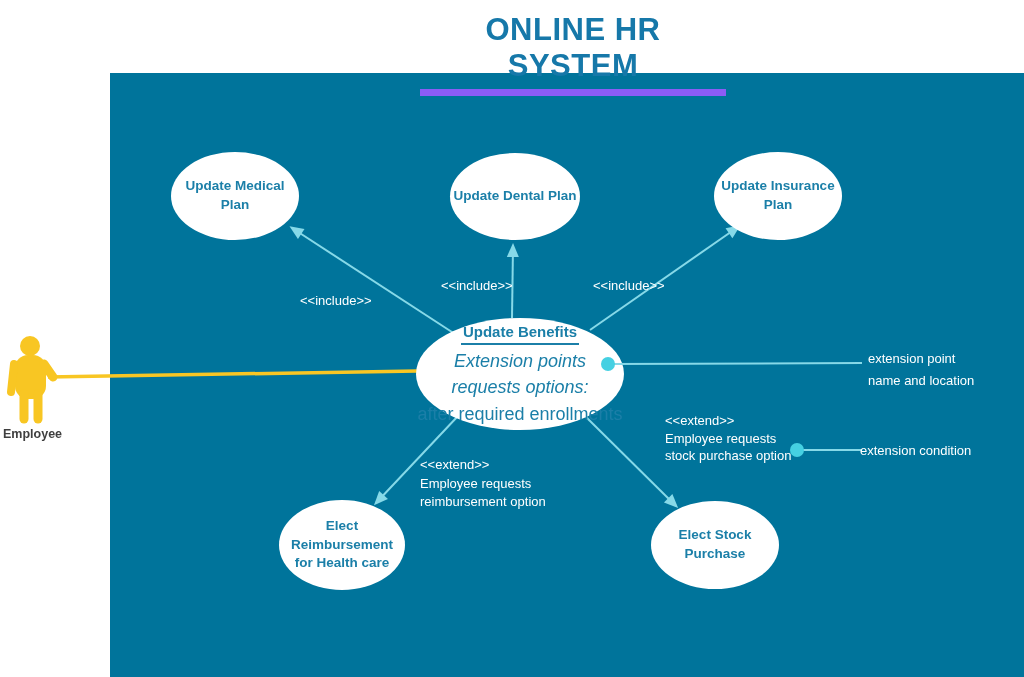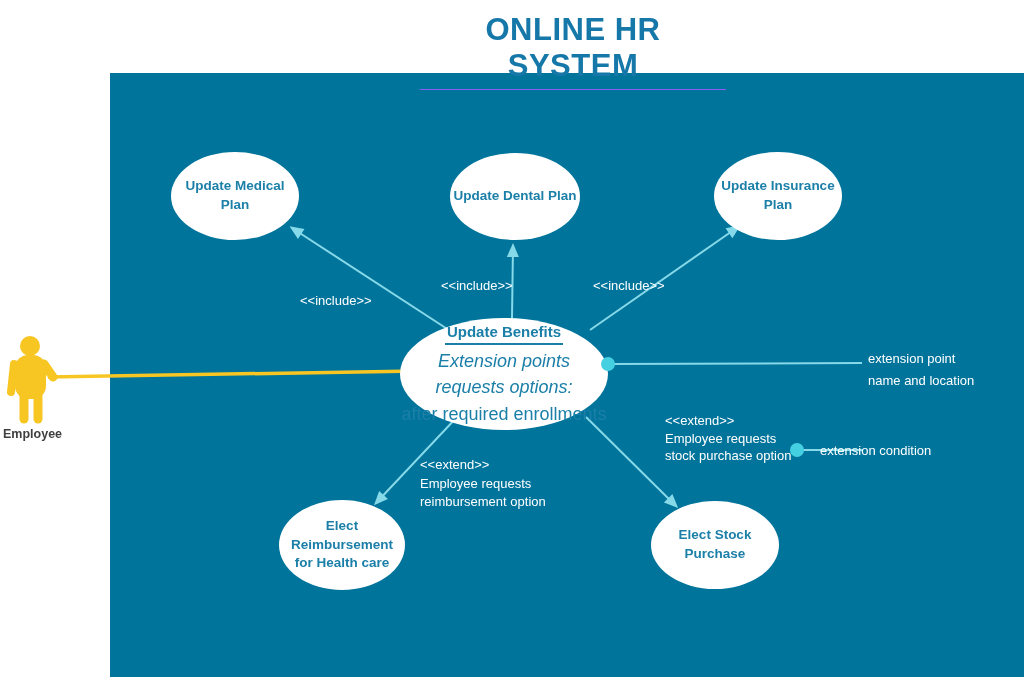--- a/index.html
+++ b/index.html
@@ -4,21 +4,21 @@
 <style>
   * { margin:0; padding:0; box-sizing:border-box; }
   html,body { width:1024px; height:677px; }
   body {
     position:relative; background:#ffffff; overflow:hidden;
     font-family:"Liberation Sans", sans-serif;
   }
   .page-title {
     position:absolute; left:420px; top:12px; width:306px; z-index:5;
     text-align:center; font-size:31px; font-weight:bold; letter-spacing:.5px;
-    color:#1678a9; padding-bottom:5px; border-bottom:1px solid #8b5cf6;
+    color:#1678a9; padding-bottom:5px; border-bottom:7px solid #8b5cf6;
   }
   .boundary {
     position:absolute; left:110px; top:73px; width:914px; height:604px;
     background:#00749b; z-index:0;
   }
   svg.overlay { position:absolute; left:0; top:0; width:1024px; height:677px; }
   #connector-layer { z-index:1; }
   #dot-layer { z-index:3; }
   .usecase {
     position:absolute; z-index:2; background:#ffffff; border-radius:50%;
@@ -28,37 +28,37 @@
   .uc-medical       { left:171px; top:152px; width:128px; height:88px; }
   .uc-medical span  { width:110px; }
   .uc-dental        { left:450px; top:153px; width:130px; height:87px; }
   .uc-dental span   { white-space:nowrap; }
   .uc-insurance     { left:714px; top:152px; width:128px; height:88px; }
   .uc-insurance span{ width:114px; }
   .uc-reimb         { left:279px; top:500px; width:126px; height:90px; }
   .uc-reimb span    { width:122px; }
   .uc-stock         { left:651px; top:501px; width:128px; height:88px; }
   .uc-stock span    { width:86px; }
-  .uc-benefits      { left:400px; top:318px; width:208px; height:112px; }
+  .uc-benefits      { left:416px; top:318px; width:208px; height:112px; }
   .uc-benefits .uc-title {
     font-size:15px; border-bottom:2px solid #1b7fa8; padding:0 2px 1px 2px; margin-bottom:3px;
   }
   .uc-benefits .uc-sub { font-size:18px; font-weight:normal; line-height:1.45; }
   .uc-benefits .italic { font-style:italic; }
   .note {
     position:absolute; z-index:4; color:#ffffff; font-size:13px; line-height:17.5px;
   }
   .note div { white-space:nowrap; }
   .n-include-medical   { left:300px; top:292px; }
   .n-include-dental    { left:441px; top:277px; }
   .n-include-insurance { left:593px; top:277px; }
   .n-extend-stock      { left:665px; top:412px; }
   .n-extend-reimb      { left:420px; top:456px; line-height:18.5px; }
   .n-ext-point         { left:868px; top:348px; line-height:22px; }
-  .n-ext-cond          { left:820px; top:442px; }
+  .n-ext-cond          { left:860px; top:442px; }
   .actor-label {
     position:absolute; left:3px; top:427px; z-index:2;
     color:#3f3f3f; font-size:12.5px; font-weight:bold;
   }
 </style>
 </head>
 <body>
 
 <h1 class="page-title">ONLINE HR SYSTEM</h1>
 

